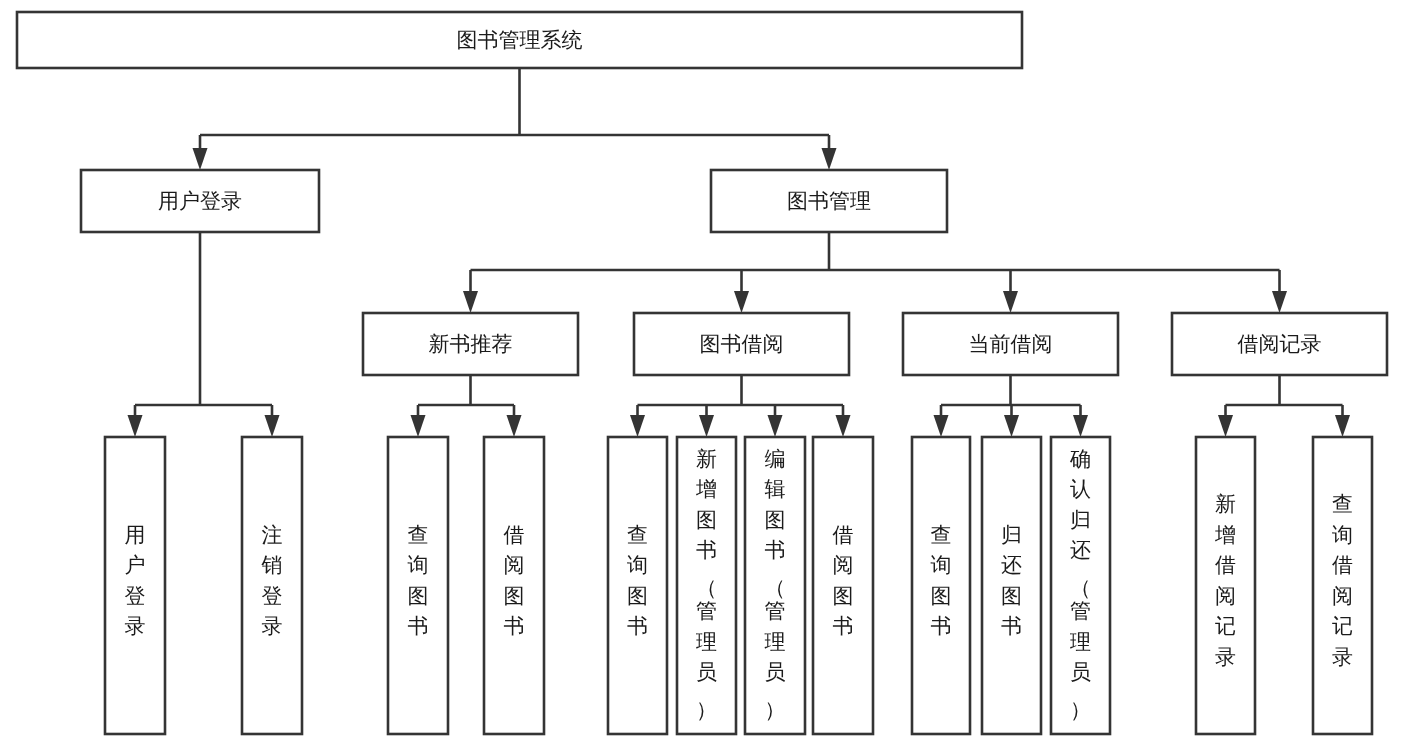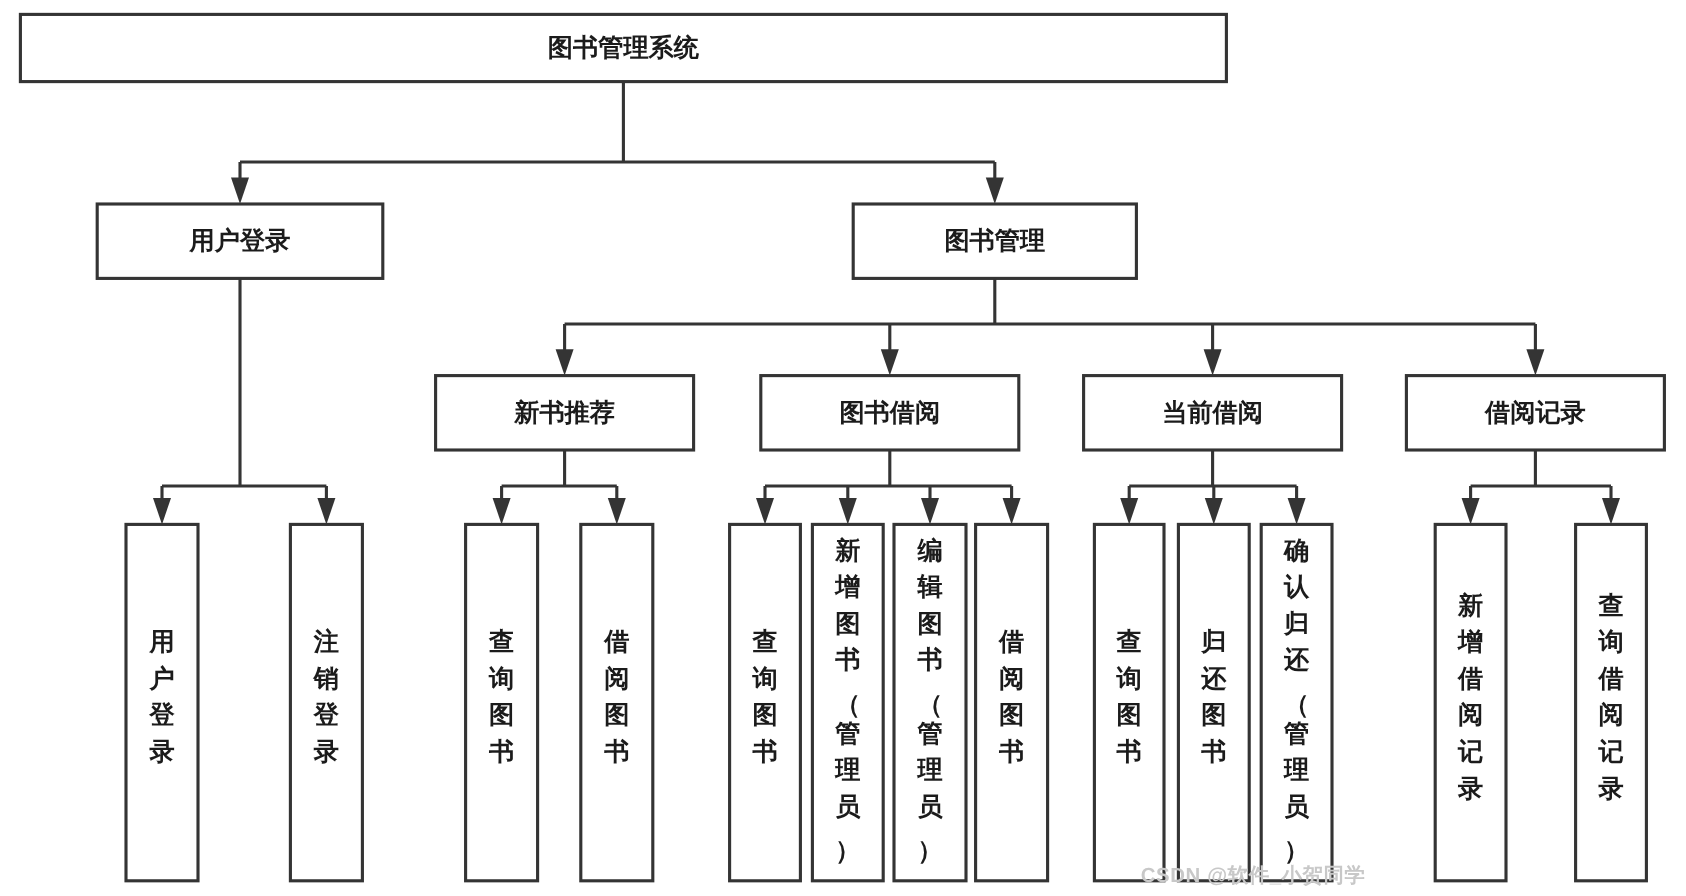--- a/index.html
+++ b/index.html
@@ -11,21 +11,20 @@
     width: 1405px;
     height: 747px;
     font-family: "Liberation Sans", "DejaVu Sans", sans-serif;
     overflow: hidden;
     position: relative;
   }
   #diagram-root {
     position: relative;
     width: 1146px;
     height: 747px;
-    font-weight: bold;
   }
   svg.diagram-svg {
     position: absolute;
     left: 0;
     top: 0;
     display: block;
   }
   .node-box {
     fill: #ffffff;
     stroke: #343434;
@@ -215,14 +214,13 @@
         <g>
           <rect x="1196" y="437" width="59" height="297" class="node-box"></rect>
           <text x="1225.5" y="511.25" class="node-label-vertical"><tspan x="1225.5" dy="0">新</tspan><tspan x="1225.5" dy="30.5">增</tspan><tspan x="1225.5" dy="30.5">借</tspan><tspan x="1225.5" dy="30.5">阅</tspan><tspan x="1225.5" dy="30.5">记</tspan><tspan x="1225.5" dy="30.5">录</tspan></text>
         </g>
         <g>
           <rect x="1313" y="437" width="59" height="297" class="node-box"></rect>
           <text x="1342.5" y="511.25" class="node-label-vertical"><tspan x="1342.5" dy="0">查</tspan><tspan x="1342.5" dy="30.5">询</tspan><tspan x="1342.5" dy="30.5">借</tspan><tspan x="1342.5" dy="30.5">阅</tspan><tspan x="1342.5" dy="30.5">记</tspan><tspan x="1342.5" dy="30.5">录</tspan></text>
         </g>
       </g>
   </svg>
-  <div class="watermark-text">CSDN @软件_小贺同学</div>
 </div>
 
 </body></html>

